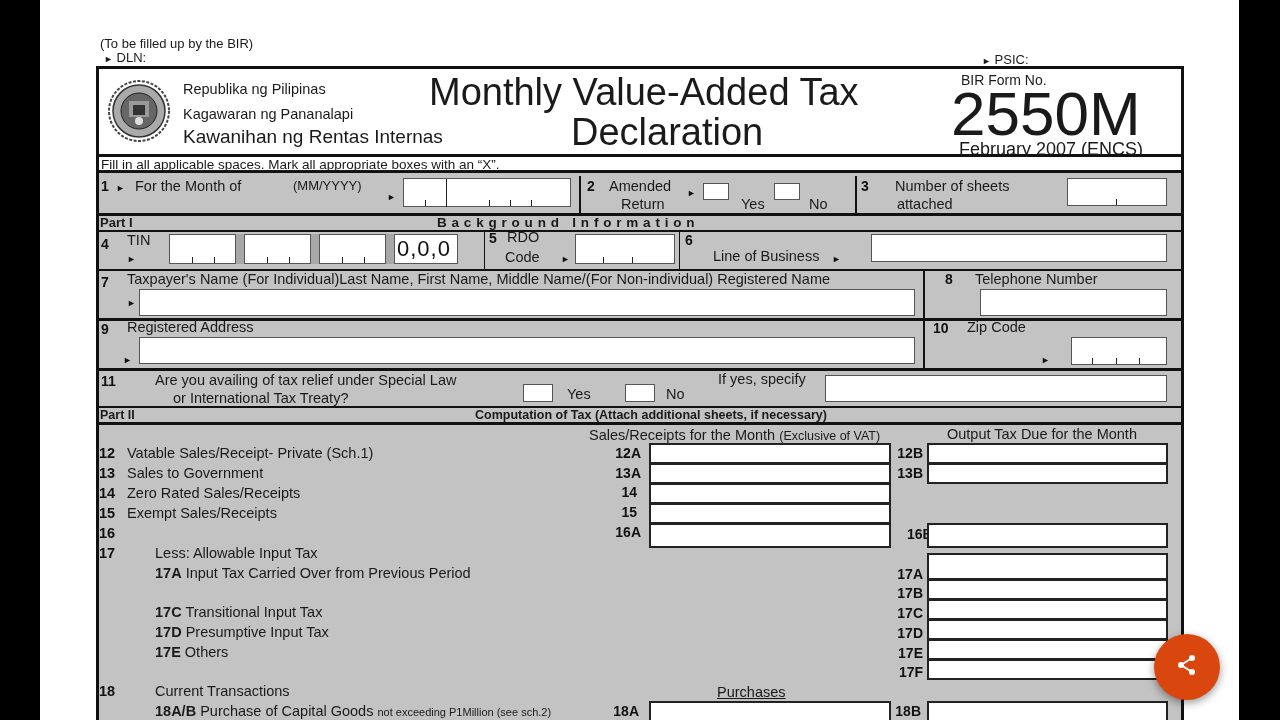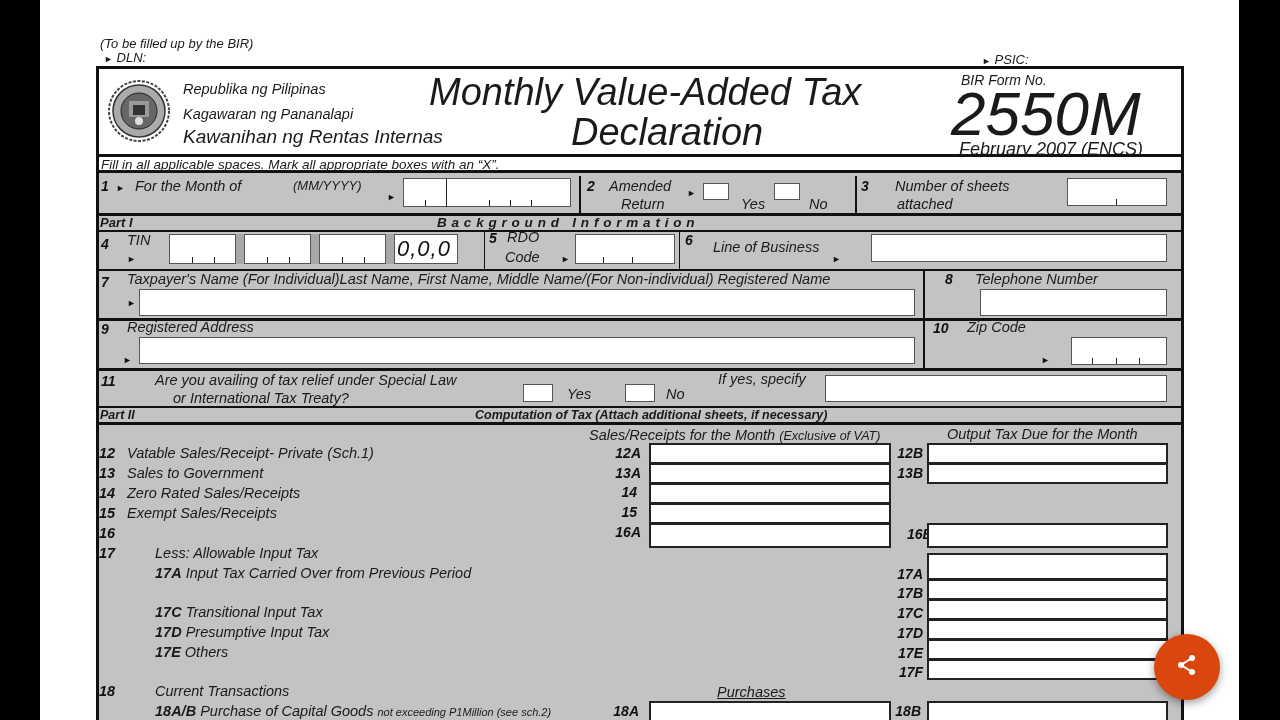--- a/index.html
+++ b/index.html
@@ -1,18 +1,18 @@
 <!DOCTYPE html>
 <html><head>
   <meta charset="utf-8">
   <style>
     * { box-sizing: border-box; margin: 0; padding: 0; }
     html, body { width: 1280px; height: 720px; overflow: hidden; background: #000; }
     body { position: relative; font-family: "Liberation Sans", sans-serif; color: #111; }
-    .page { position: absolute; left: 40px; top: 0; width: 1199px; height: 720px; background: #fff; overflow: hidden; font-style: italic; }
+    .page { position: absolute; left: 40px; top: 0; width: 1199px; height: 720px; background: #fff; overflow: hidden; }
     .abs { position: absolute; }
     .form { position: absolute; left: 56px; top: 66px; width: 1088px; height: 700px; border: 3px solid #111; border-bottom: none; background: #c3c3c3; }
     .header { position: absolute; left: 0; top: 0; width: 1082px; height: 88px; background: #fff; border-bottom: 3px solid #111; }
     .band { position: absolute; left: 0; width: 1082px; background: #c3c3c3; }
     .hline { position: absolute; left: 0; width: 1082px; background: #111; }
     .vline { position: absolute; background: #111; }
     .box { position: absolute; background: #fff; border: 1px solid #555; }
     .obox { position: absolute; background: #fff; border: 2px solid #222; }
     .tick { position: absolute; bottom: 0; width: 1px; height: 6px; background: #222; }
     .lbl { position: absolute; font-size: 14.5px; white-space: nowrap; color: #1a1a1a; }
@@ -122,21 +122,21 @@
       <div class="num" style="left:390px;top:-2px;">5</div>
       <div class="lbl" style="left:408px;top:-3px;">RDO</div>
       <div class="lbl" style="left:406px;top:17px;">Code</div>
       <div class="arrow" style="left:462px;top:22px;">►</div>
       <div class="box" style="left:476px;top:2px;width:100px;height:30px;">
           <div class="tick" style="left:27px;"></div>
           <div class="tick" style="left:56px;"></div>
         </div>
       <div class="vline" style="left:580px;top:0;width:1px;height:37px;"></div>
       <div class="num" style="left:586px;top:0px;">6</div>
-      <div class="lbl" style="left:614px;top:7px;">Line of  Business</div>
+      <div class="lbl" style="left:614px;top:16px;">Line of  Business</div>
       <div class="arrow" style="left:733px;top:22px;">►</div>
       <div class="box" style="left:772px;top:2px;width:296px;height:28px;"></div>
     </div>
     <div class="hline" style="top:200px;height:2px;"></div>
 
     <div class="band" style="top:202px;height:47px;">
       <div class="num" style="left:2px;top:3px;">7</div>
       <div class="lbl" style="left:28px;top:0px;">Taxpayer's Name (For Individual)Last Name, First Name, Middle Name/(For Non-individual) Registered Name</div>
       <div class="arrow" style="left:28px;top:27px;">►</div>
       <div class="box" style="left:40px;top:18px;width:776px;height:27px;"></div>

